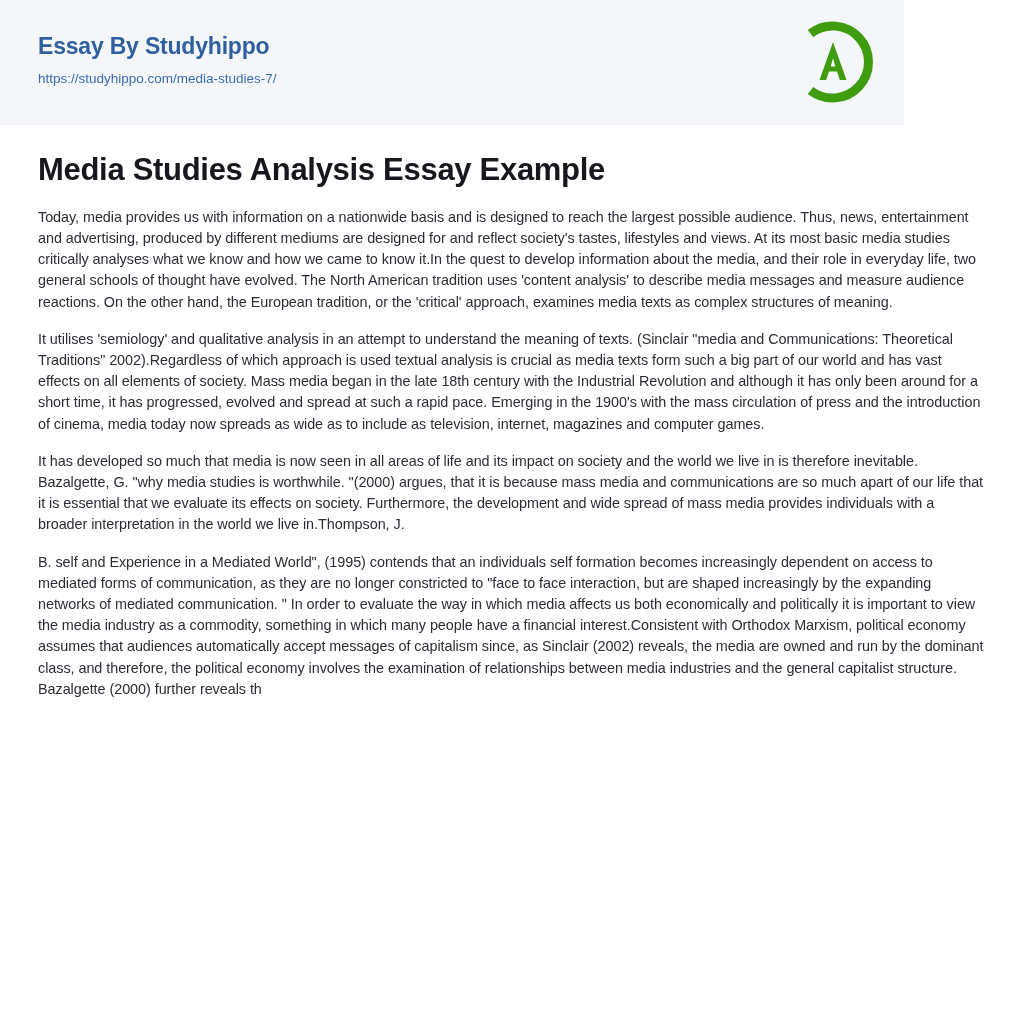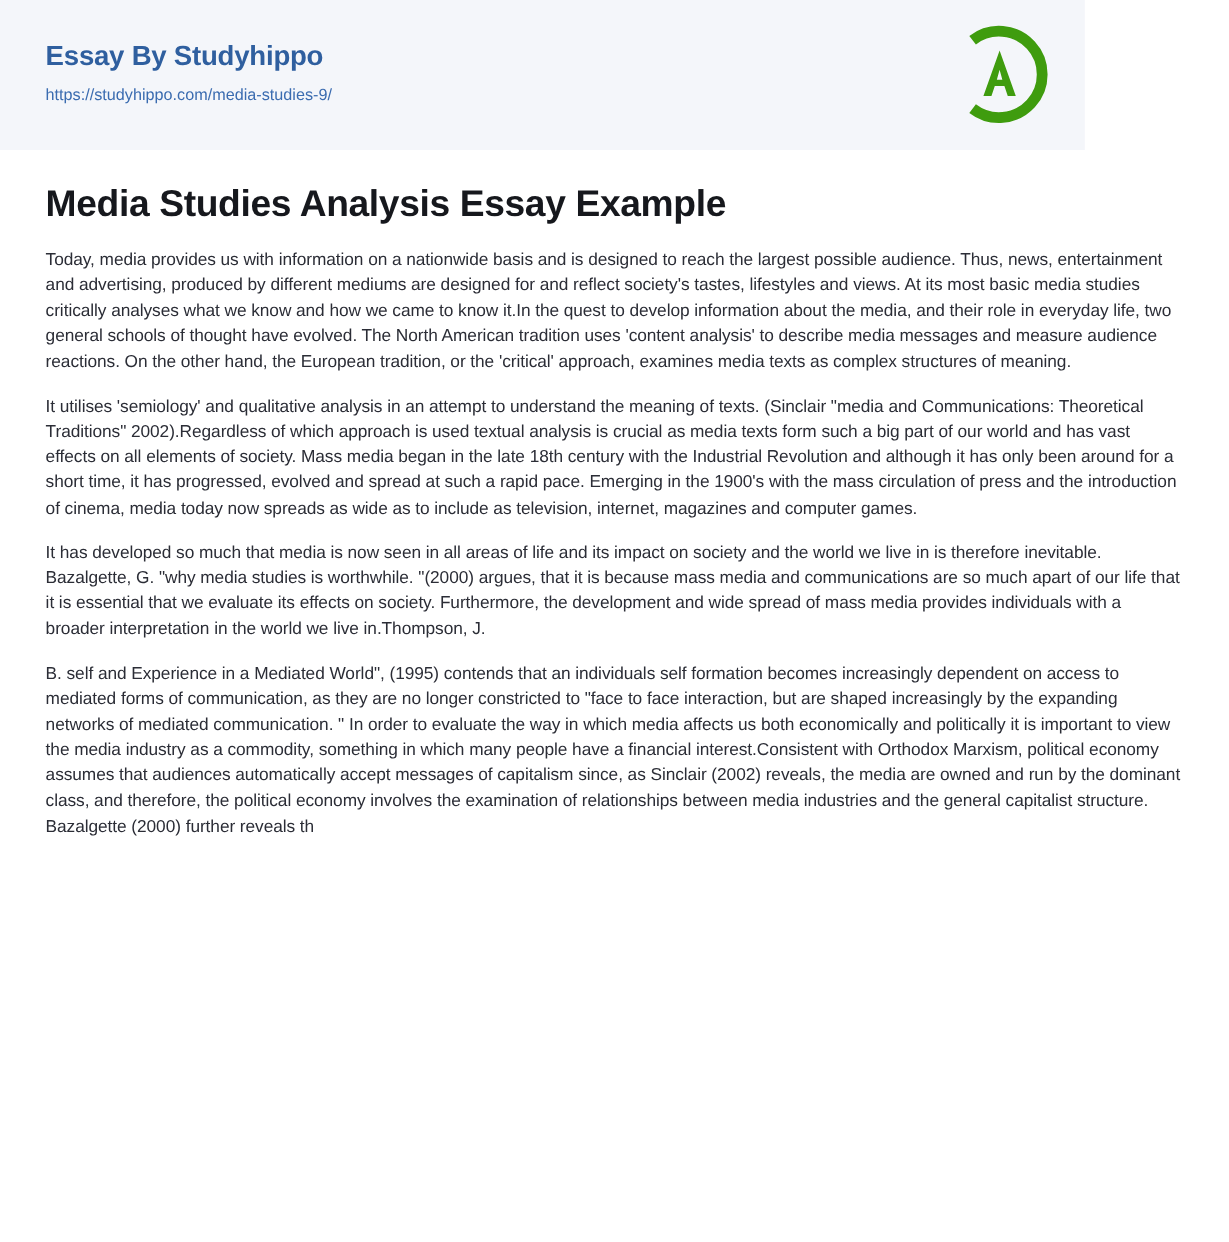--- a/index.html
+++ b/index.html
@@ -85,21 +85,21 @@
   .para:first-of-type {
     padding-top: 17px;
   }
 </style>
 </head>
 <body>
 
 <div class="header">
   <div class="header-inner">
     <div class="site-title">Essay By Studyhippo</div>
-    <div class="site-url">https://studyhippo.com/media-studies-9/</div>
+    <div class="site-url">https://studyhippo.com/media-studies-7/</div>
   </div>
 
   <div class="logo">
     <svg viewBox="0 0 88 88" xmlns="http://www.w3.org/2000/svg">
 
       <path d="M 21.5 15.5 A 36 36 0 1 1 21.5 72.5" fill="none" stroke="#3f9c0e" stroke-width="9" stroke-linecap="butt"></path>
 
       <path d="M 44 24 L 30.5 62 L 37.2 62 L 40.0 53.6 L 48.0 53.6 L 50.8 62 L 57.5 62 Z
                M 41.7 48.4 L 44.0 40.2 L 46.3 48.4 Z" fill="#3f9c0e"></path>
     </svg>

